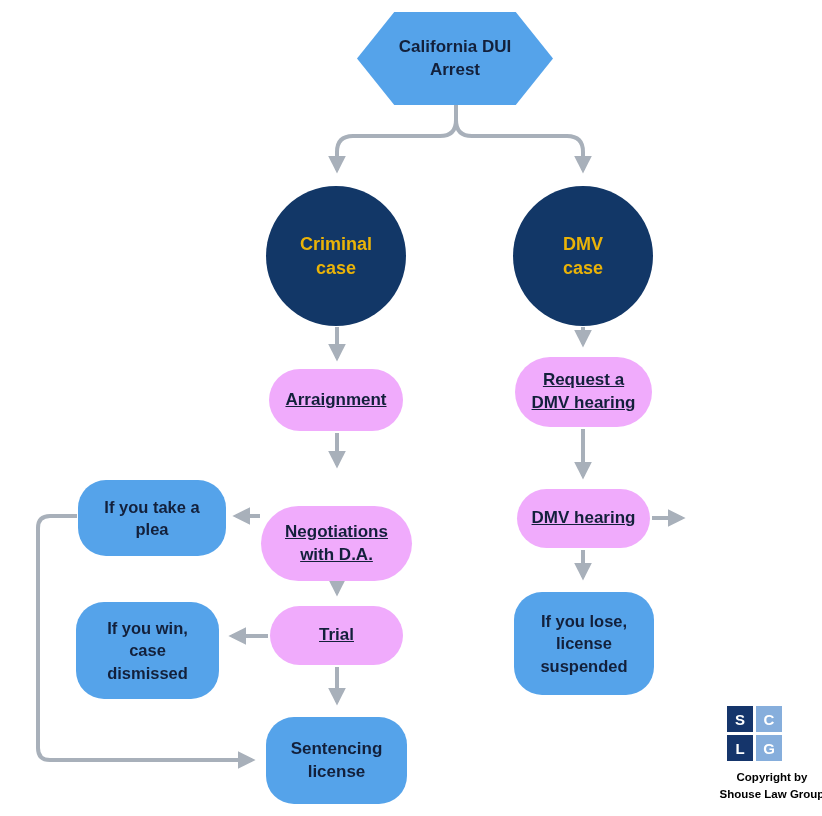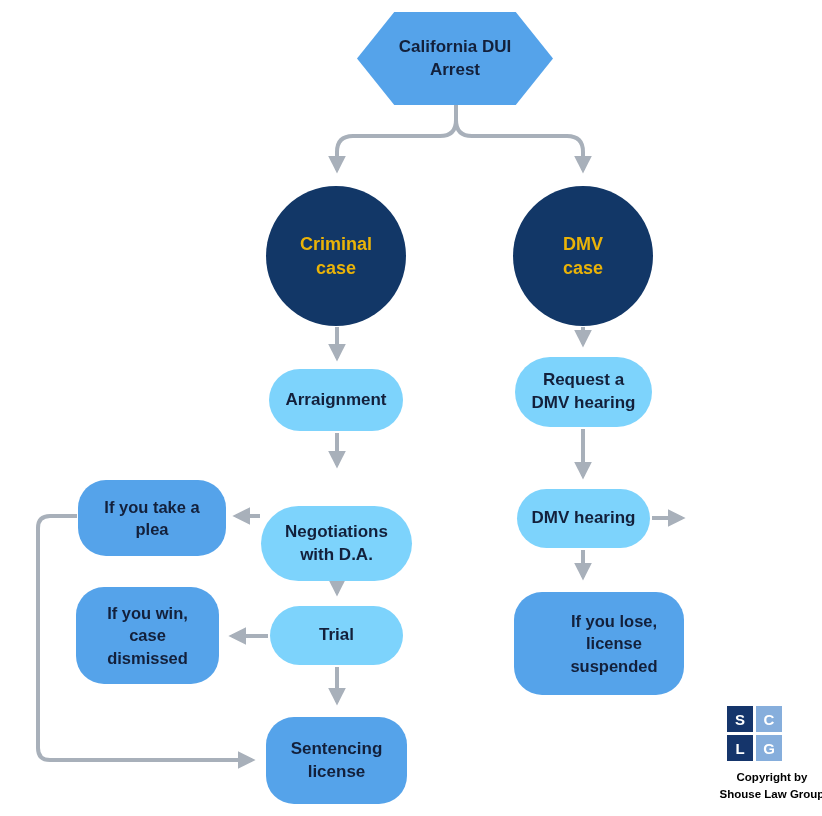--- a/index.html
+++ b/index.html
@@ -5,21 +5,21 @@
   html,body{margin:0;padding:0;background:#ffffff;}
   body{font-family:"Liberation Sans", sans-serif;}
   .canvas{position:relative;width:822px;height:816px;background:#ffffff;overflow:hidden;margin-left:20px;}
   .arrows{position:absolute;left:0;top:0;width:822px;height:816px;pointer-events:none;}
   .node{position:absolute;display:flex;align-items:center;justify-content:center;
         text-align:center;font-weight:700;color:#13203B;line-height:1.35;}
   .node span{display:inline-block;}
   .hex{clip-path:polygon(19% 0%,81% 0%,100% 50%,81% 100%,19% 100%,0% 50%);
        background:#55A3EA;}
   .circle{border-radius:50%;background:#123767;color:#eab308;}
-  .pill{background:#7dd3fc;border-radius:40px;}
+  .pill{background:#f0abfc;border-radius:40px;text-decoration:underline;}
   .box{background:#55A3EA;border-radius:28px;}
   .logo{position:absolute;left:707px;top:706px;width:56px;display:grid;
         grid-template-columns:26px 26px;grid-template-rows:26px 26px;gap:3px;}
   .logo .sq{display:flex;align-items:center;justify-content:center;
         font-weight:700;font-size:15px;color:#ffffff;}
   .sq-dark{background:#15356B;}
   .sq-light{background:#86AEDC;}
   .copyright{position:absolute;left:672px;top:769px;width:160px;text-align:center;
         font-weight:700;font-size:11.5px;color:#000000;line-height:1.45;}
 </style>
@@ -72,38 +72,38 @@
   </div>
 
   <div class="node box" style="left:58px;top:480px;width:148px;height:76px;font-size:16.5px;">
     <span style="width:120px;">If you take a plea</span>
   </div>
 
   <div class="node pill" style="left:250px;top:606px;width:133px;height:59px;font-size:17px;">
     <span>Trial</span>
   </div>
 
-  <div class="node box" style="left:56px;top:587px;width:143px;height:97px;font-size:16.5px;align-items:center;">
+  <div class="node box" style="left:56px;top:602px;width:143px;height:97px;font-size:16.5px;align-items:center;">
     <span style="width:100px;">If you win, case dismissed</span>
   </div>
 
   <div class="node box" style="left:246px;top:717px;width:141px;height:87px;font-size:17px;">
     <span style="width:110px;">Sentencing license</span>
   </div>
 
   <div class="node pill" style="left:495px;top:357px;width:137px;height:70px;font-size:17px;">
     <span style="width:115px;">Request a DMV hearing</span>
   </div>
 
   <div class="node pill" style="left:497px;top:489px;width:133px;height:59px;font-size:17px;">
     <span>DMV hearing</span>
   </div>
 
 
-  <div class="node box" style="left:494px;top:592px;width:140px;height:103px;font-size:16.5px;padding-left:30px;">
+  <div class="node box" style="left:494px;top:592px;width:140px;height:103px;font-size:16.5px;">
     <span style="width:110px;">If you lose, license suspended</span>
   </div>
 
   <div class="logo">
     <div class="sq sq-dark">S</div>
     <div class="sq sq-light">C</div>
     <div class="sq sq-dark">L</div>
     <div class="sq sq-light">G</div>
   </div>
 

